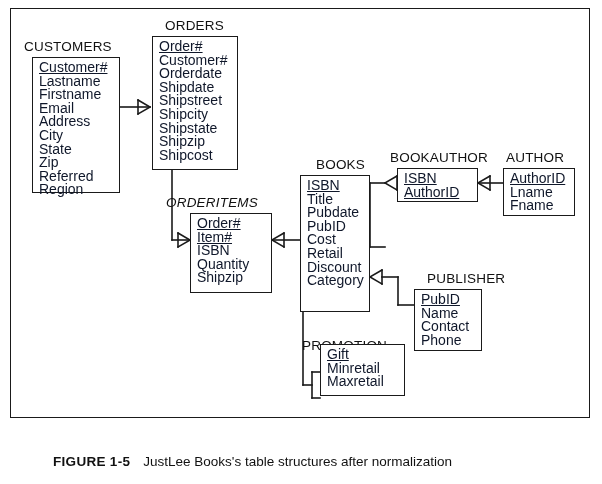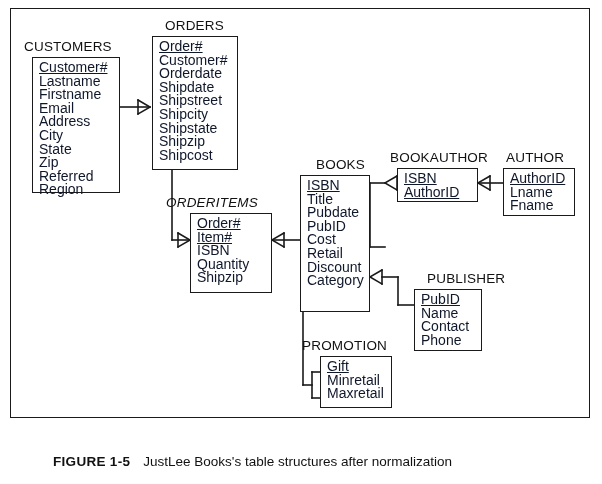--- a/index.html
+++ b/index.html
@@ -212,21 +212,21 @@
     <div class="entity-box" style="left:414px; top:289px; width:68px; height:62px;">
       <div class="attr pk">PubID</div>
       <div class="attr">Name</div>
       <div class="attr">Contact</div>
       <div class="attr">Phone</div>
     </div>
   </div>
 
   <div class="entity">
     <div class="entity-title" style="left:302px; top:339px;">PROMOTION</div>
-    <div class="entity-box" style="left:320px; top:356px; width:72px; height:52px;">
+    <div class="entity-box" style="left:320px; top:344px; width:85px; height:52px;">
       <div class="attr pk">Gift</div>
       <div class="attr">Minretail</div>
       <div class="attr">Maxretail</div>
     </div>
   </div>
 
   <div id="caption">
     <span class="cap-label">FIGURE 1-5</span><span class="cap-text">JustLee Books's table structures after normalization</span>
   </div>
 

